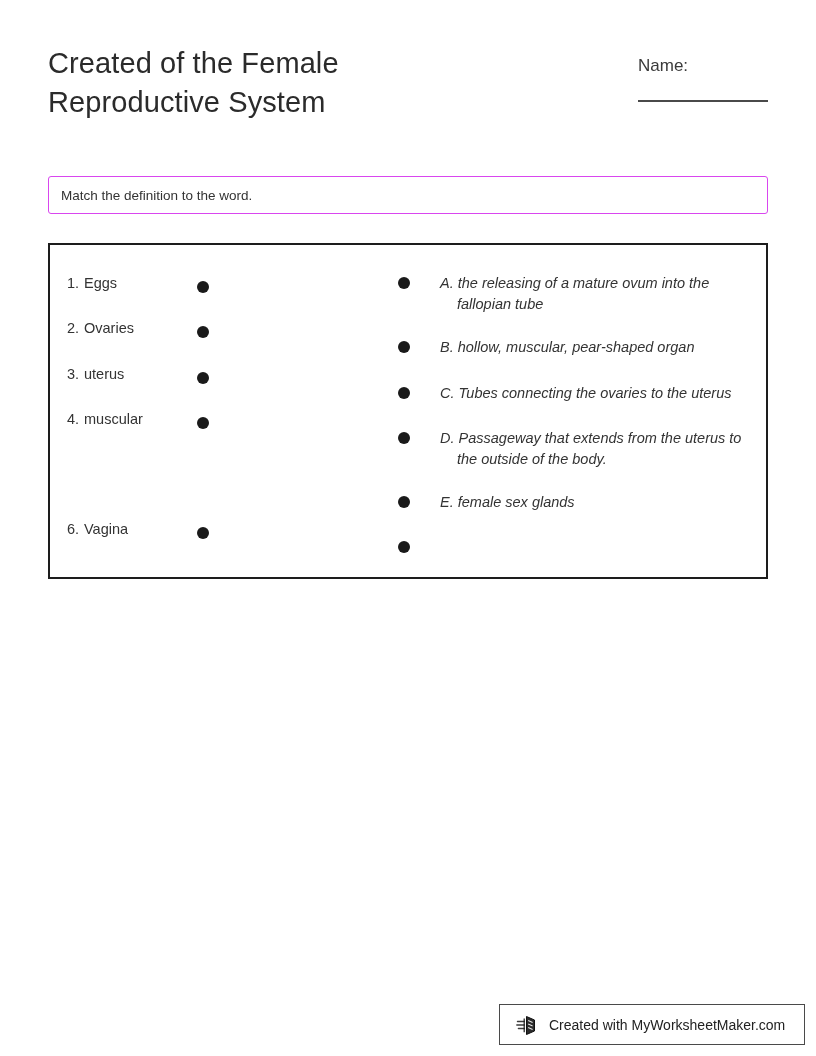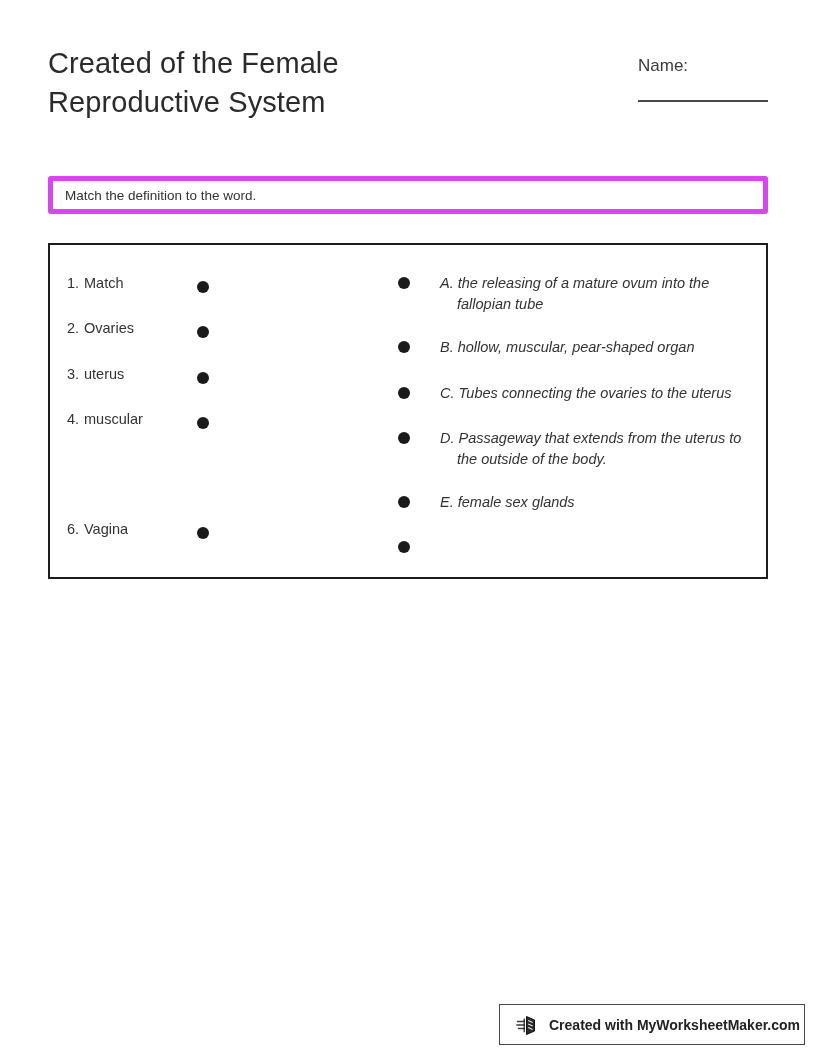--- a/index.html
+++ b/index.html
@@ -56,21 +56,21 @@
   }
 
   
   .instruction-box {
     position: absolute;
     left: 48px;
     top: 176px;
     width: 720px;
     height: 38px;
     box-sizing: border-box;
-    border: 5px solid #d946ef;
+    border: 1px solid #d946ef;
     border-radius: 3px;
     background: #ffffff;
     display: flex;
     align-items: center;
     padding: 0 12px;
   }
   .instruction-text {
     font-size: 13.5px;
     color: #333333;
   }
@@ -170,21 +170,20 @@
     top: 1004px;
     width: 306px;
     height: 41px;
     box-sizing: border-box;
     border: 1px solid #4a4a4a;
     background: #ffffff;
     display: flex;
     align-items: center;
     padding-left: 16px;
     gap: 11px;
-    font-weight: bold;
   }
   .badge-logo {
     width: 22px;
     height: 22px;
     flex: none;
     display: block;
   }
   .badge-text {
     font-size: 14px;
     color: #222222;
@@ -208,21 +207,21 @@
 <div class="instruction-box">
   <span class="instruction-text">Match the definition to the word.</span>
 </div>
 
 <div class="match-box">
   <div class="columns">
 
     <div class="col-left">
 
       <div class="term-row" style="top:28px;">
-        <span class="term-text"><span class="lead">1.</span><span>Match</span></span>
+        <span class="term-text"><span class="lead">1.</span><span>Eggs</span></span>
         <span class="dot"></span>
       </div>
 
       <div class="term-row" style="top:73px;">
         <span class="term-text"><span class="lead">2.</span><span>Ovaries</span></span>
         <span class="dot"></span>
       </div>
 
       <div class="term-row" style="top:119px;">
         <span class="term-text"><span class="lead">3.</span><span>uterus</span></span>

